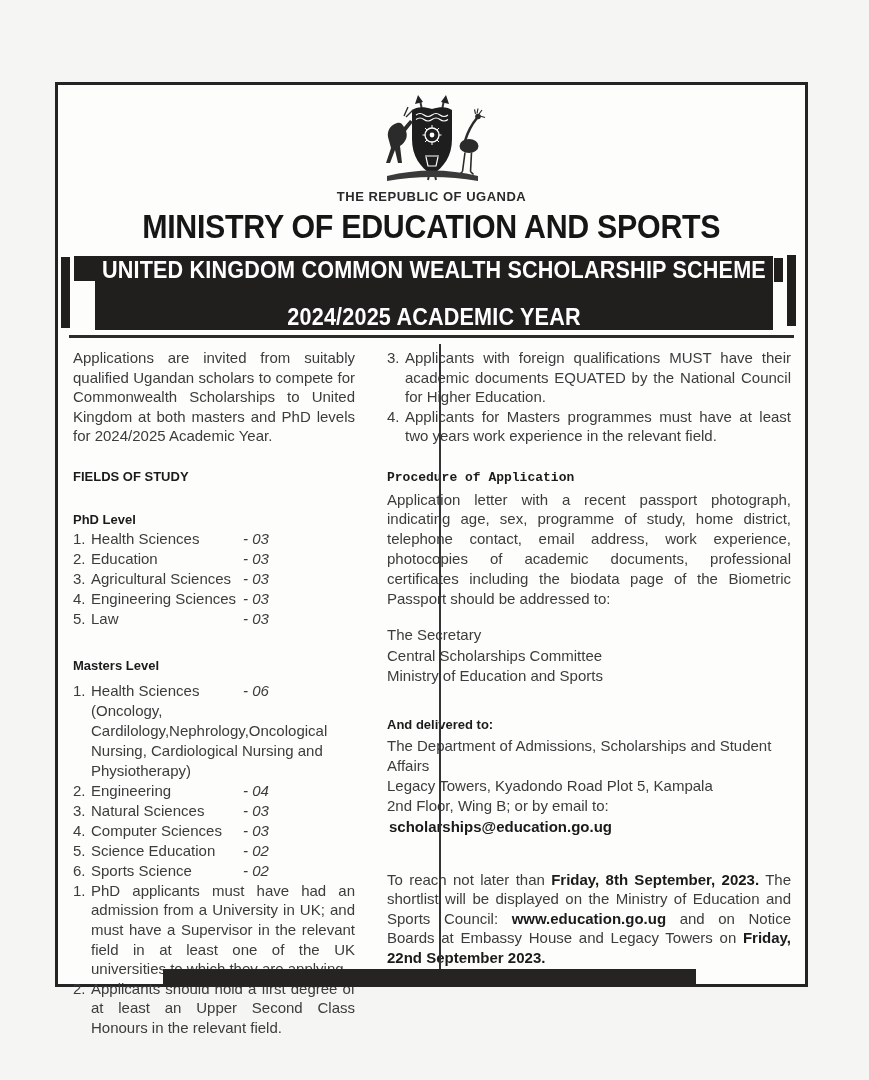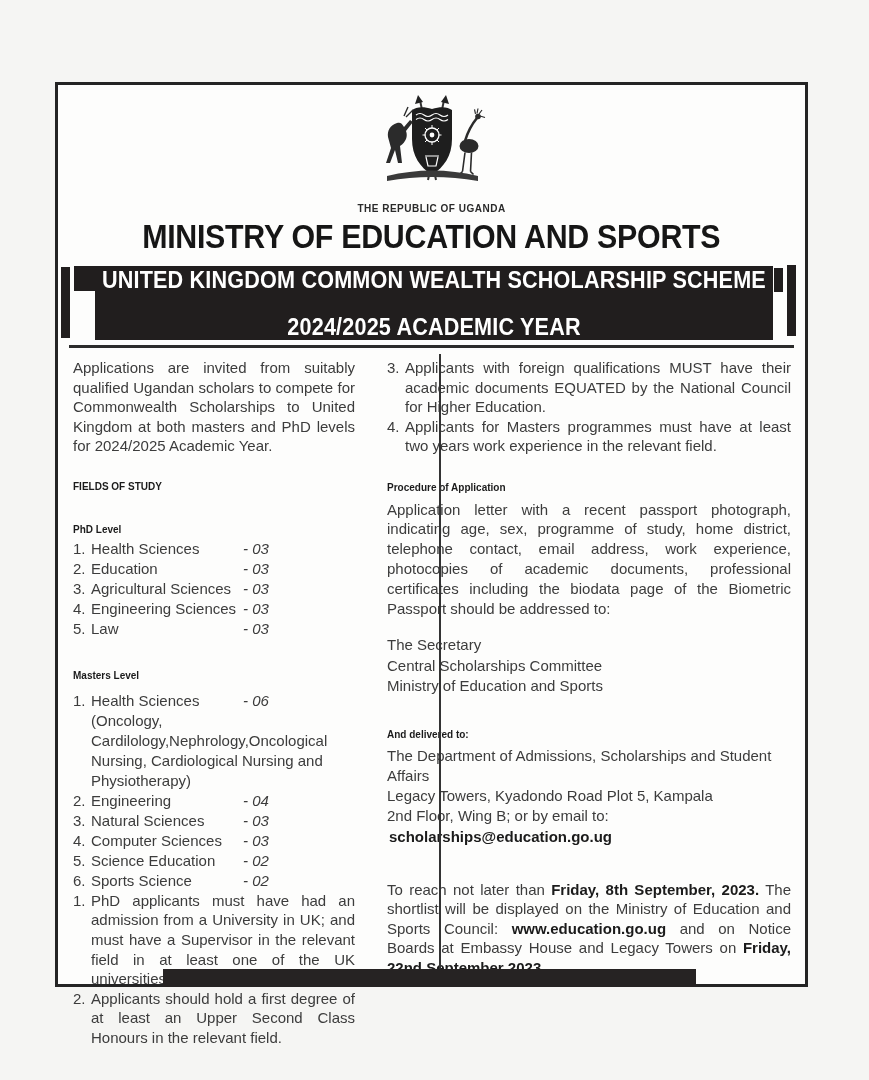--- a/index.html
+++ b/index.html
@@ -9,21 +9,21 @@
     font-family:"Liberation Sans", sans-serif;
     -webkit-font-smoothing:antialiased;
   }
   .page{
     position:absolute;left:55px;top:82px;width:747px;height:899px;
     background:#fdfdfc;border:3px solid #242424;box-sizing:content-box;
   }
   
   .emblem-area{text-align:center;padding-top:9px;}
   .emblem-caption{
-    font-size:10px;font-weight:bold;letter-spacing:.5px;color:#2a2a2a;margin-top:15px;
+    font-size:13px;font-weight:bold;letter-spacing:.5px;color:#2a2a2a;margin-top:1px;
   }
   
   .title{margin:4px 0 0 0;text-align:center;}
   .title span{
     display:inline-block;font-size:33px;font-weight:800;color:#161616;
     letter-spacing:-.3px;white-space:nowrap;transform:scaleX(.92);transform-origin:center;
   }
   
   .banner-wrap{position:relative;height:78px;margin-top:8px;}
   .b-strip-l{position:absolute;left:3px;top:3px;width:9px;height:71px;background:#211e1e;}
@@ -40,42 +40,42 @@
   }
   .b-underline{position:absolute;left:11px;right:11px;top:81px;height:2.5px;background:#2b2b2b;}
   
   .columns{position:relative;margin-top:10px;display:flex;align-items:flex-start;}
   .divider{position:absolute;left:381px;top:2px;width:1.8px;height:625px;background:#333;}
   .col{box-sizing:border-box;font-size:15px;line-height:19.6px;color:#3c3c3c;}
   .col-left{width:313px;padding:6px 16px 0 15px;}
   .col-right{flex:1;padding:6px 14px 0 16px;}
   .justify{text-align:justify;text-justify:inter-word;}
   p{margin:0;}
-  .h{font-weight:800;color:#1b1b1b;font-size:10px;}
+  .h{font-weight:800;color:#1b1b1b;font-size:13px;}
   
   .crow{display:flex;line-height:20px;}
   .crow .num{flex:none;width:18px;}
   .crow .name{flex:none;width:152px;}
   .crow .count{flex:none;font-style:italic;}
   .note{padding-left:18px;line-height:20px;}
   
   .nitem{display:flex;line-height:19.6px;}
   .nitem .num{flex:none;width:18px;}
   .nitem .txt{flex:1;text-align:justify;}
   .addr-line{line-height:20.5px;}
   .dl-line{line-height:19.8px;}
   .email{font-weight:800;color:#1b1b1b;line-height:21px;padding-left:2px;}
   b{color:#1b1b1b;}
   
   .mb-intro{margin-bottom:21px;}
   .mb-fields{margin-bottom:23px;}
   .mb-phdhead{margin-bottom:0;}
   .mt-masters{margin-top:27px;margin-bottom:5px;}
   .mt-elig{margin-top:28px;margin-bottom:4px;}
-  .mt-proc{margin-top:22px;margin-bottom:2px;}
+  .mt-proc{margin-top:22px;margin-bottom:2px;font-family:Liberation Mono, monospace;}
   .mt-addr{margin-top:17px;}
   .mt-deliv{margin-top:28px;margin-bottom:2px;}
   .mt-deadline{margin-top:33px;}
   
   .footer-bar{position:absolute;left:105px;bottom:-3px;width:533px;height:18px;background:#262323;}
 </style>
 </head>
 <body>
 
 <div class="page">

